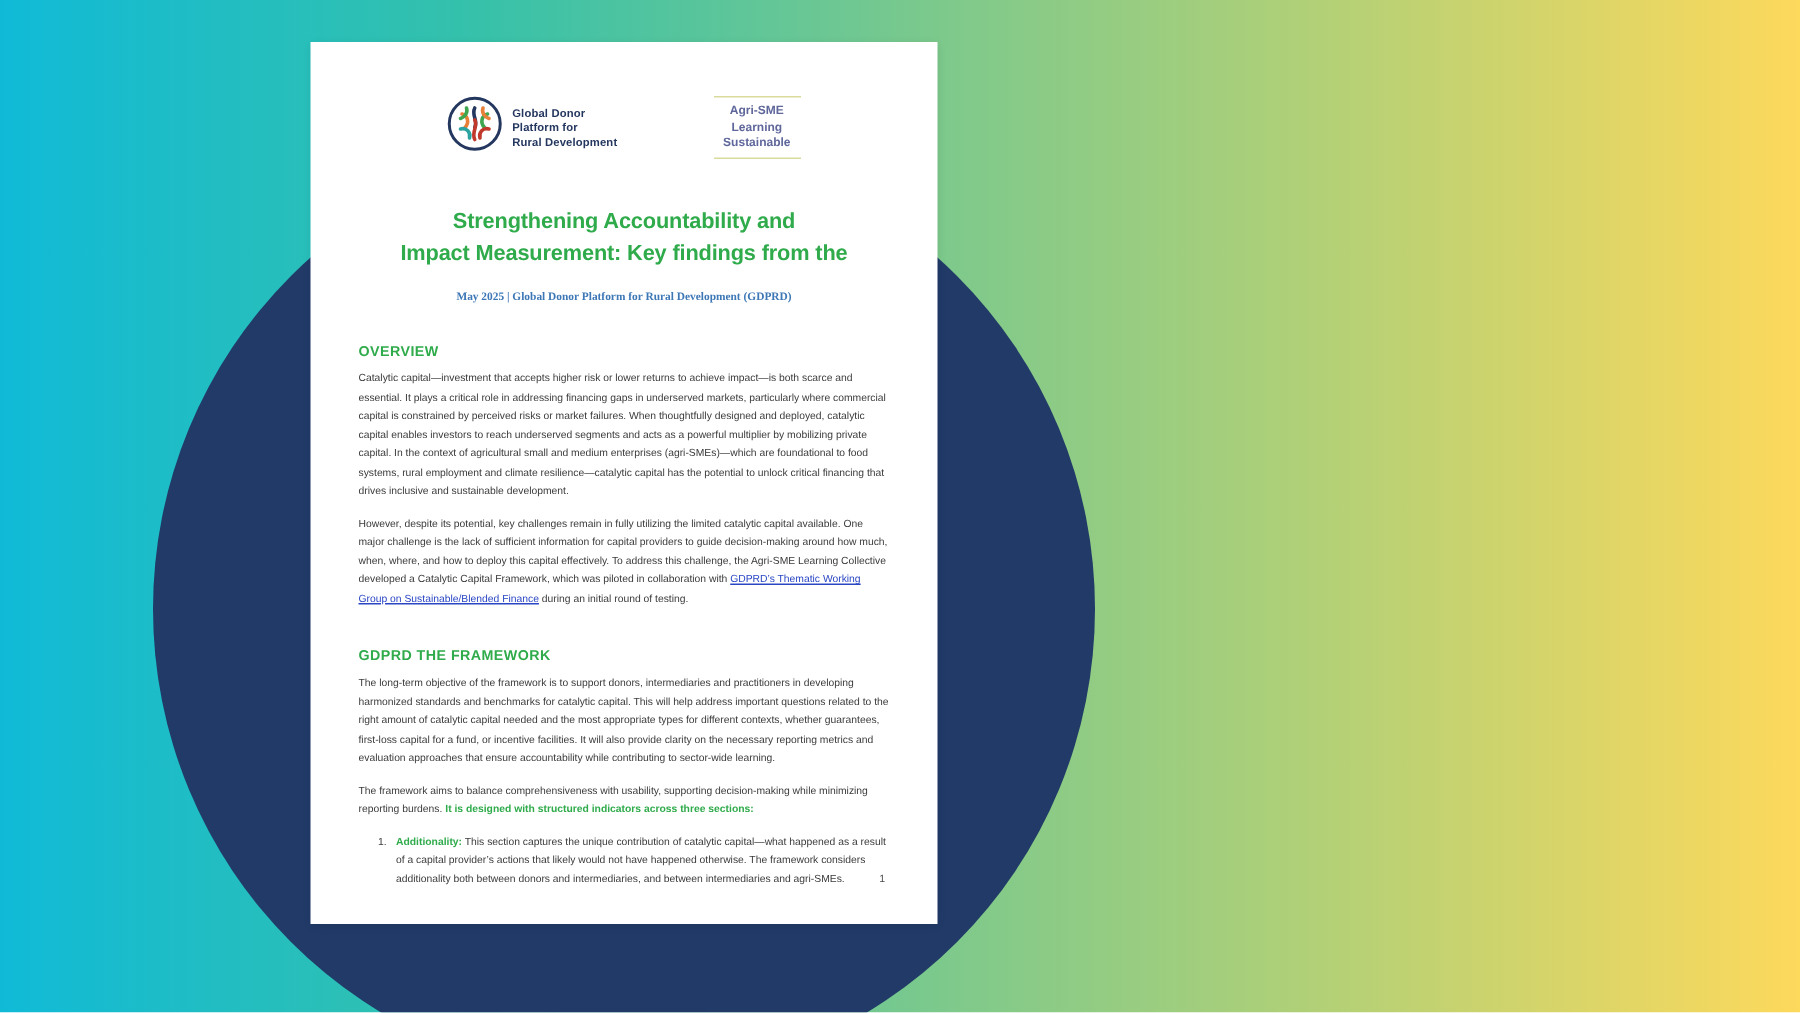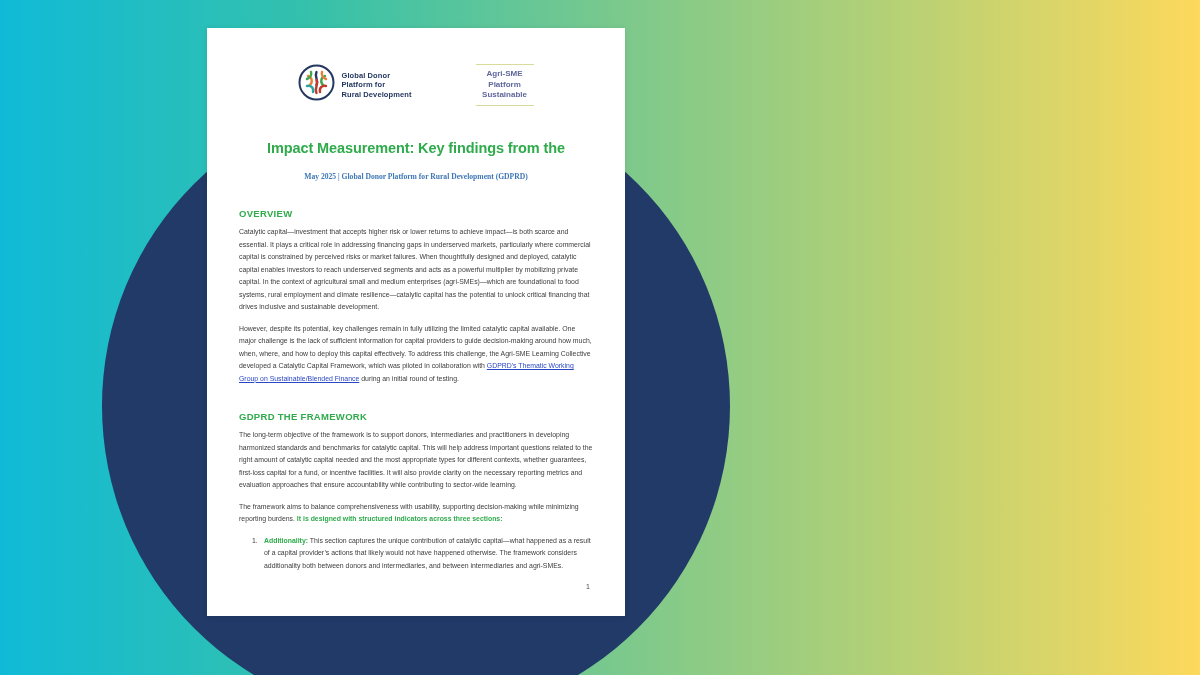--- a/index.html
+++ b/index.html
@@ -64,26 +64,27 @@
             </svg>
           </span>
           <span class="gdprd-text">
             <div>Global Donor</div>
             <div>Platform for</div>
             <div>Rural Development</div>
           </span>
         </div>
         <div class="agrisme">
           <div>Agri-SME</div>
-          <div>Platform</div>
+          <div>Learning</div>
           <div>Sustainable</div>
         </div>
       </div>
 
       <div class="title">
+        <div>Strengthening Accountability and</div>
         <div>Impact Measurement: Key findings from the</div>
       </div>
 
       <div class="subtitle">May 2025 | Global Donor Platform for Rural Development (GDPRD)</div>
 
       <div class="sec-h">OVERVIEW</div>
       <div class="para">Catalytic capital—investment that accepts higher risk or lower returns to achieve impact—is both scarce and essential. It plays a critical role in addressing financing gaps in underserved markets, particularly where commercial capital is constrained by perceived risks or market failures. When thoughtfully designed and deployed, catalytic capital enables investors to reach underserved segments and acts as a powerful multiplier by mobilizing private capital. In the context of agricultural small and medium enterprises (agri-SMEs)—which are foundational to food systems, rural employment and climate resilience—catalytic capital has the potential to unlock critical financing that drives inclusive and sustainable development.</div>
       <div class="para"><span>However, despite its potential, key challenges remain in fully utilizing the limited catalytic capital available. One major challenge is the lack of sufficient information for capital providers to guide decision-making around how much, when, where, and how to deploy this capital effectively. To address this challenge, the Agri-SME Learning Collective developed a Catalytic Capital Framework, which was piloted in collaboration with </span><span class="doc-link">GDPRD’s Thematic Working Group on Sustainable/Blended Finance</span><span> during an initial round of testing.</span></div>
 
       <div class="sec-h second">GDPRD THE FRAMEWORK</div>

